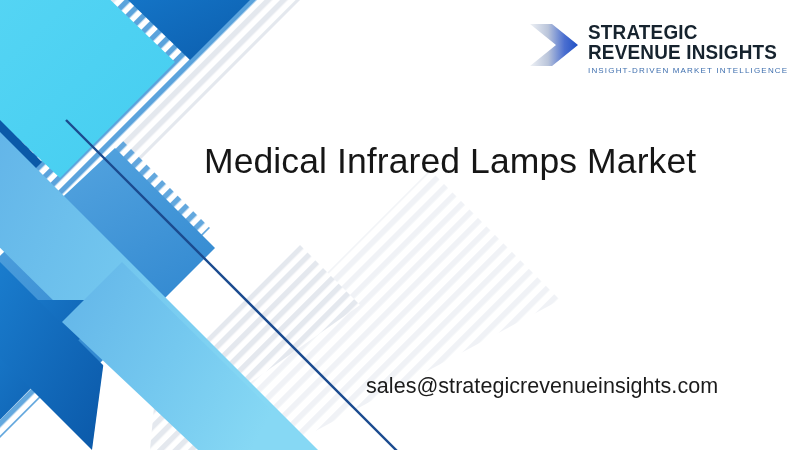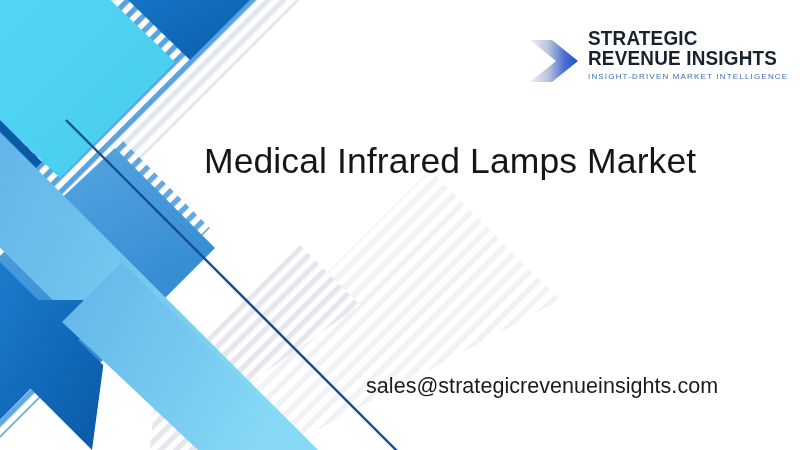--- a/index.html
+++ b/index.html
@@ -28,21 +28,21 @@
   }
 
   
   #logo-block {
     position: absolute;
     left: 528px;
     top: 22px;
     width: 240px;
     height: 62px;
     display: flex;
-    align-items: flex-end;
+    align-items: flex-start;
     gap: 8px;
   }
   #logo-mark {
     width: 52px;
     height: 46px;
     flex: 0 0 auto;
   }
   #logo-text-block {
     display: flex;
     flex-direction: column;

